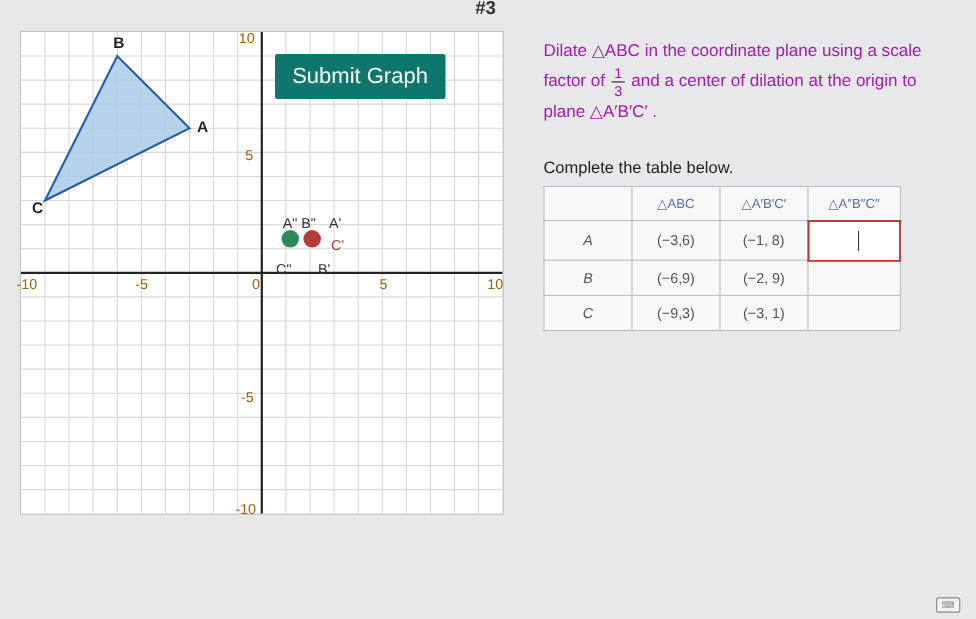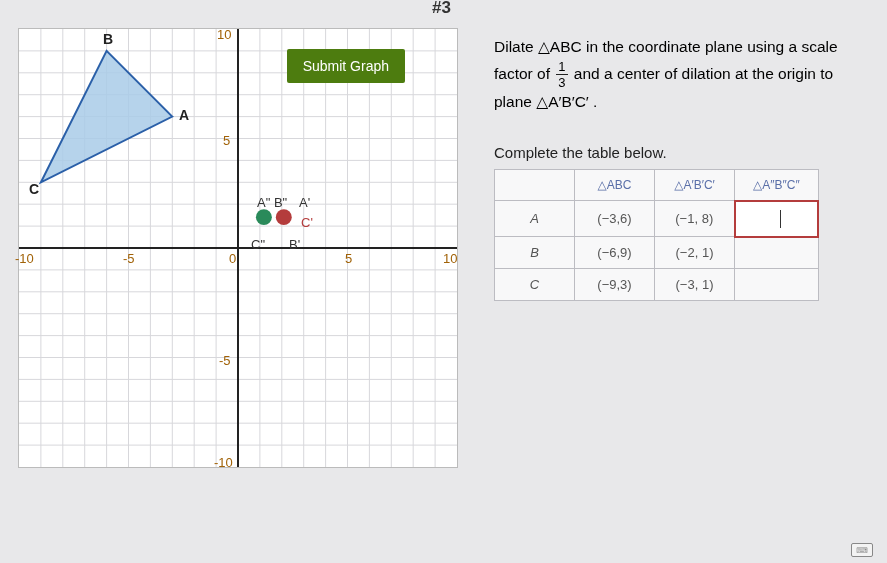--- a/index.html
+++ b/index.html
@@ -45,30 +45,30 @@
     font-size: 13px;
     color: #a16207;
     font-weight: 500;
   }
   .vlabel { font-size: 14px; font-weight: bold; color: #222; }
   .pt-label { font-size: 13px; color: #333; position: absolute; }
   .submit-btn {
     position: absolute;
     top: 20px;
     right: 52px;
-    background: #4d7c0f;
+    background: #0f766e;
     color: #fff;
     border: none;
     padding: 9px 16px;
-    font-size: 14px;
+    font-size: 20px;
     border-radius: 2px;
     cursor: pointer;
   }
   
-  .instr { font-size: 15.5px; line-height: 1.7; margin-top: 26px; color: #000000; }
+  .instr { font-size: 15.5px; line-height: 1.7; margin-top: 26px; color: #a21caf; }
   .instr p { margin-bottom: 14px; }
   .frac {
     display: inline-flex;
     flex-direction: column;
     vertical-align: middle;
     font-size: 13px;
     line-height: 1;
     text-align: center;
     margin: 0 2px;
   }
@@ -223,21 +223,21 @@
       </tr>
       <tr>
         <th>A</th>
         <td>(−3,6)</td>
         <td>(−1, 8)</td>
         <td class="focus-cell"><span class="cursor"></span></td>
       </tr>
       <tr>
         <th>B</th>
         <td>(−6,9)</td>
-        <td>(−2, 1)</td>
+        <td>(−2, 9)</td>
         <td></td>
       </tr>
       <tr>
         <th>C</th>
         <td>(−9,3)</td>
         <td>(−3, 1)</td>
         <td></td>
       </tr>
     </tbody>
       </table>

